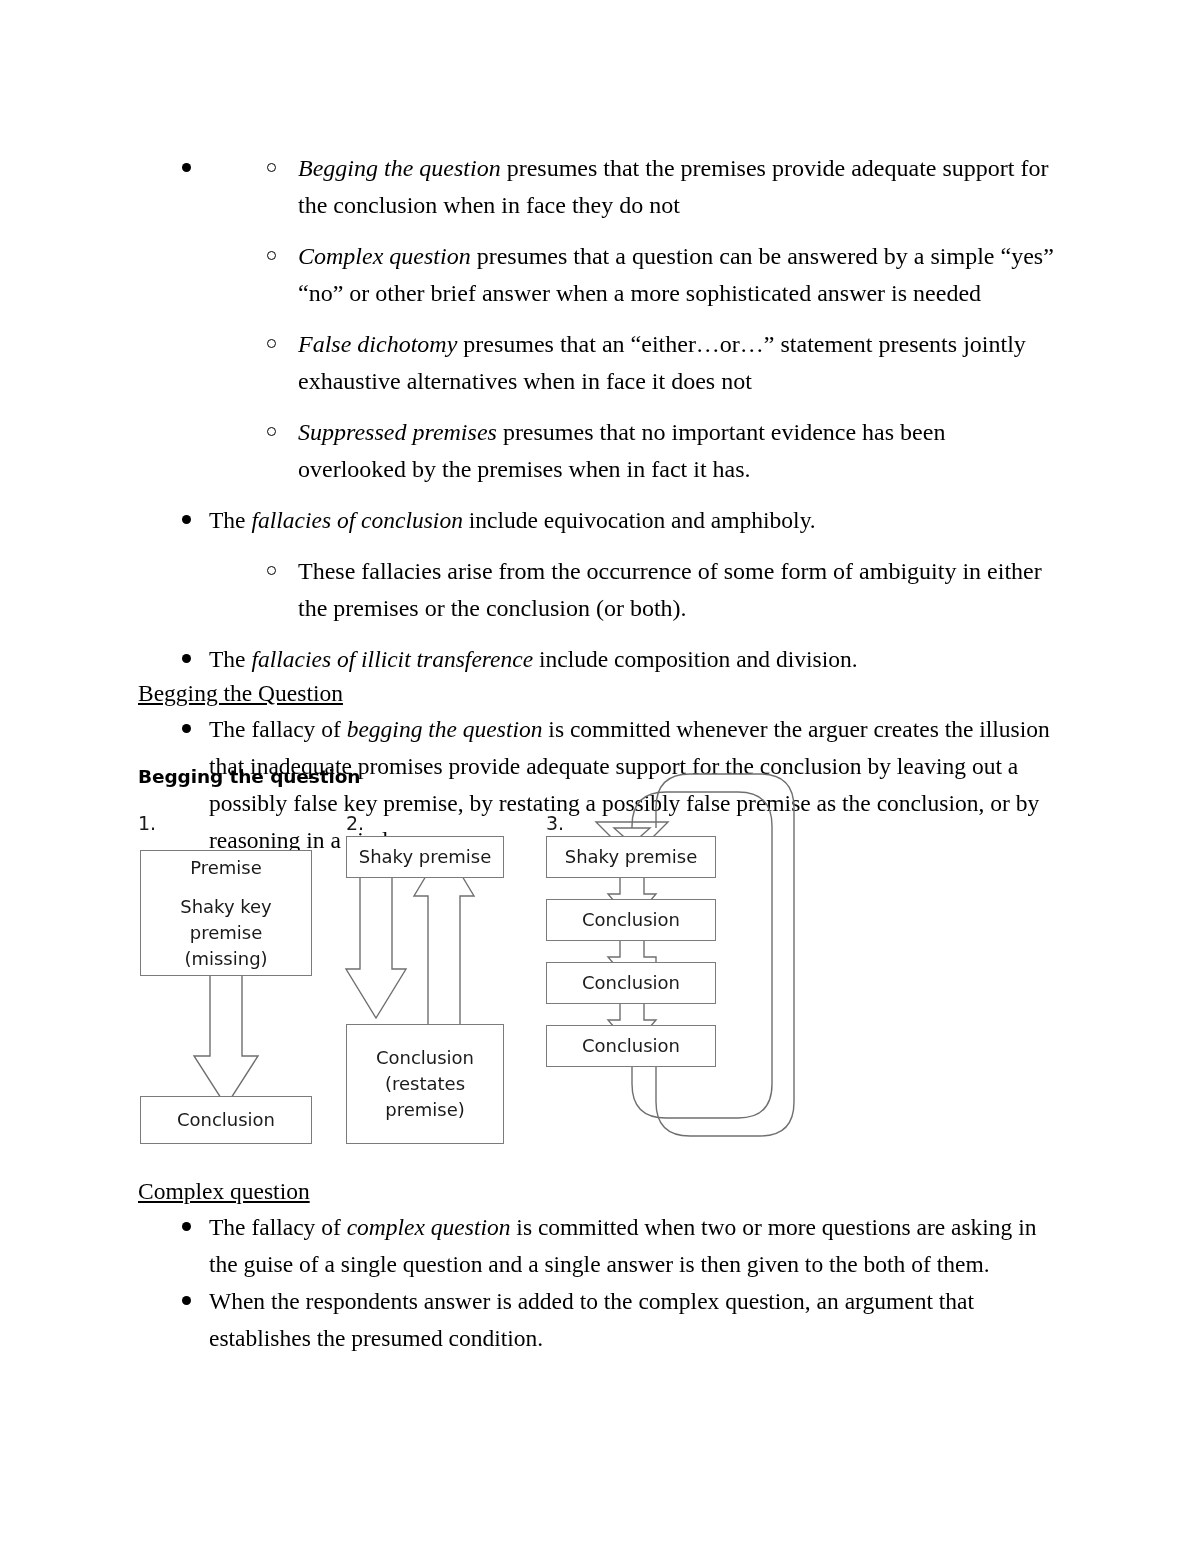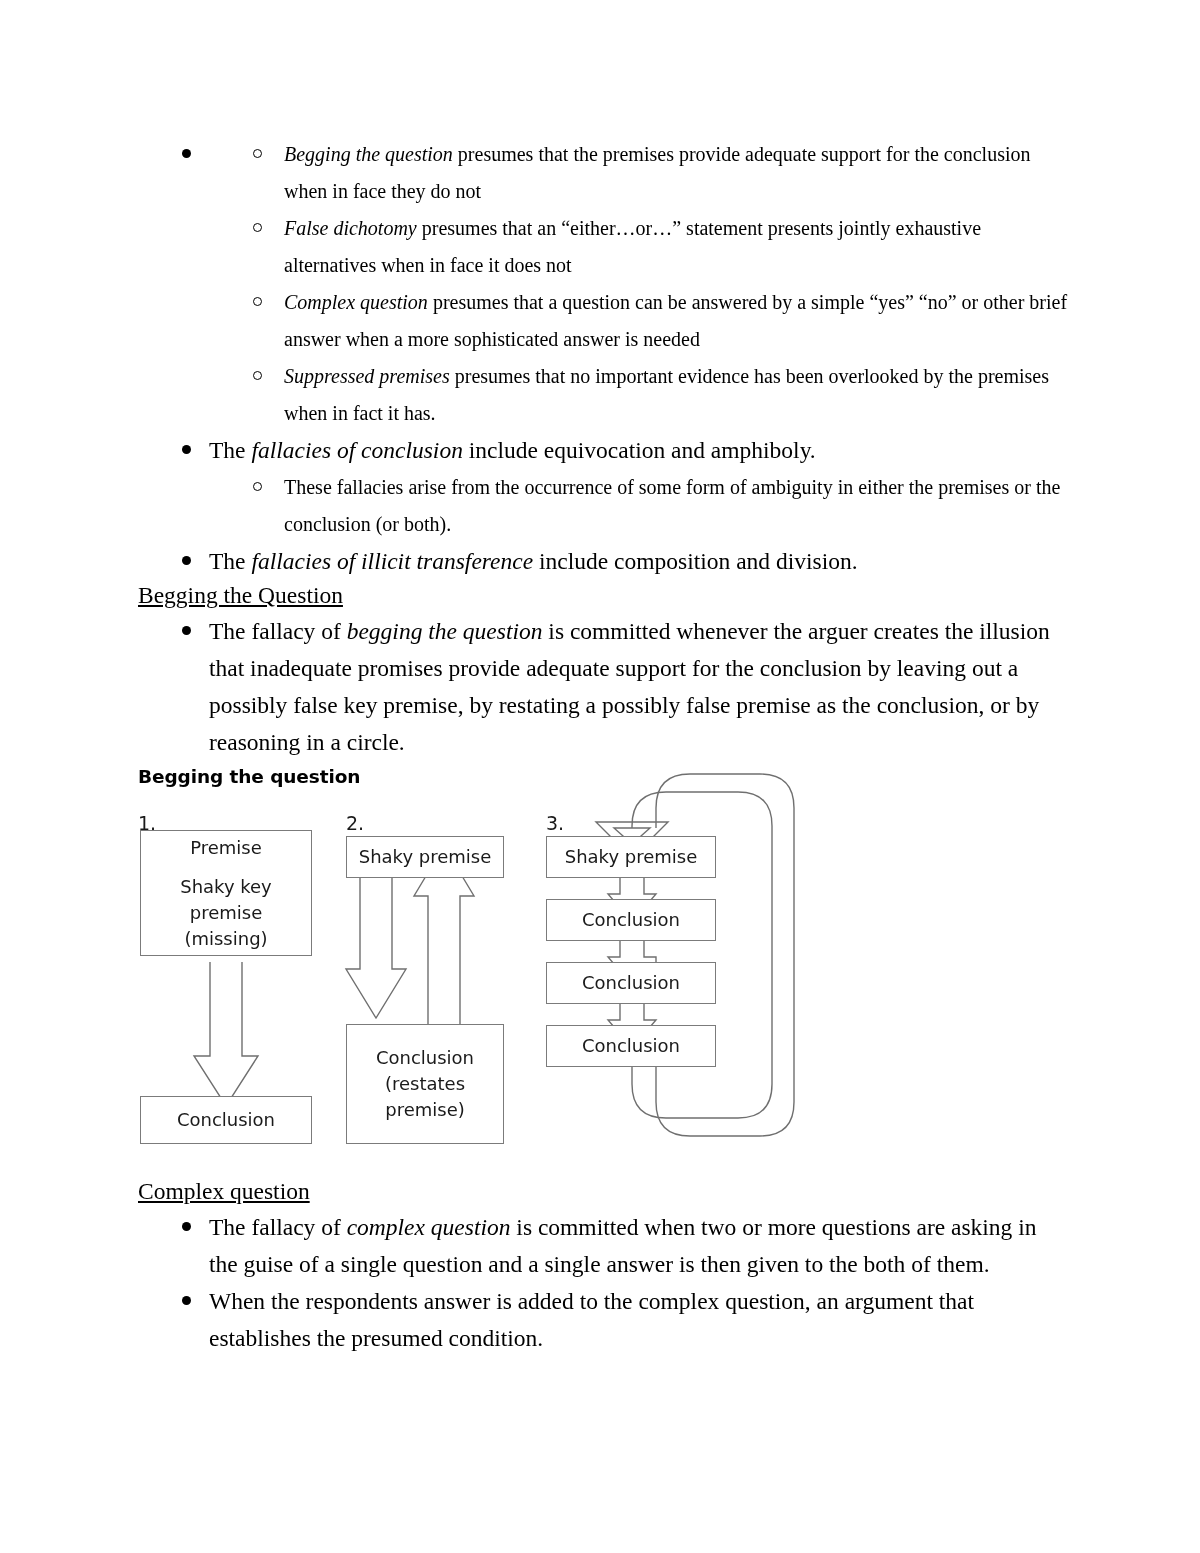--- a/index.html
+++ b/index.html
@@ -70,23 +70,23 @@
   }
 
   ul.lvl2 {
     list-style: none;
     margin: 0;
     padding: 0;
   }
   ul.lvl2 > li {
     position: relative;
     padding-left: 75px;
-    font-size: 20px;
+    font-size: 24px;
     line-height: 37px;
-    margin: 0;
+    margin: 14px;
   }
   ul.lvl2 > li > .bullet-ring {
     position: absolute;
     left: 44px;
     top: 13px;
     width: 9px;
     height: 9px;
     border: 1.3px solid #000;
     border-radius: 50%;
     box-sizing: border-box;
@@ -180,25 +180,25 @@
     <ul class="lvl1">
       <li>
         <span class="bullet-dot"></span>
         <ul class="lvl2">
           <li>
             <span class="bullet-ring"></span>
             <span class="li-text"><em>Begging the question</em><span> presumes that the premises provide adequate support for the conclusion when in face they do not</span></span>
           </li>
           <li>
             <span class="bullet-ring"></span>
+            <span class="li-text"><em>Complex question</em><span> presumes that a question can be answered by a simple “yes” “no” or other brief answer when a more sophisticated answer is needed</span></span>
+          </li>
+          <li>
+            <span class="bullet-ring"></span>
             <span class="li-text"><em>False dichotomy</em><span> presumes that an “either…or…” statement presents jointly exhaustive alternatives when in face it does not</span></span>
-          </li>
-          <li>
-            <span class="bullet-ring"></span>
-            <span class="li-text"><em>Complex question</em><span> presumes that a question can be answered by a simple “yes” “no” or other brief answer when a more sophisticated answer is needed</span></span>
           </li>
           <li>
             <span class="bullet-ring"></span>
             <span class="li-text"><em>Suppressed premises</em><span> presumes that no important evidence has been overlooked by the premises when in fact it has.</span></span>
           </li>
         </ul>
       </li>
 
       <li>
         <span class="bullet-dot"></span>
@@ -281,21 +281,21 @@
       "></path>
 
       <polyline points="
         494,78  476,62  512,62  494,78" style="fill:#ffffff"></polyline>
       <polyline points="
         494,92  458,56  494,56" style="fill:none"></polyline>
       <polyline points="
         494,92  530,56  494,56" style="fill:none"></polyline>
     </svg>
 
-    <div class="dbox" style="left:2px; top:64px; width:172px; height:126px;">
+    <div class="dbox" style="left:2px; top:84px; width:172px; height:126px;">
       <span class="line">Premise</span>
       <span class="gap"></span>
       <span class="line">Shaky key</span>
       <span class="line">premise</span>
       <span class="line">(missing)</span>
     </div>
     <div class="dbox" style="left:2px; top:330px; width:172px; height:48px;">
       <span class="line">Conclusion</span>
     </div>
 

